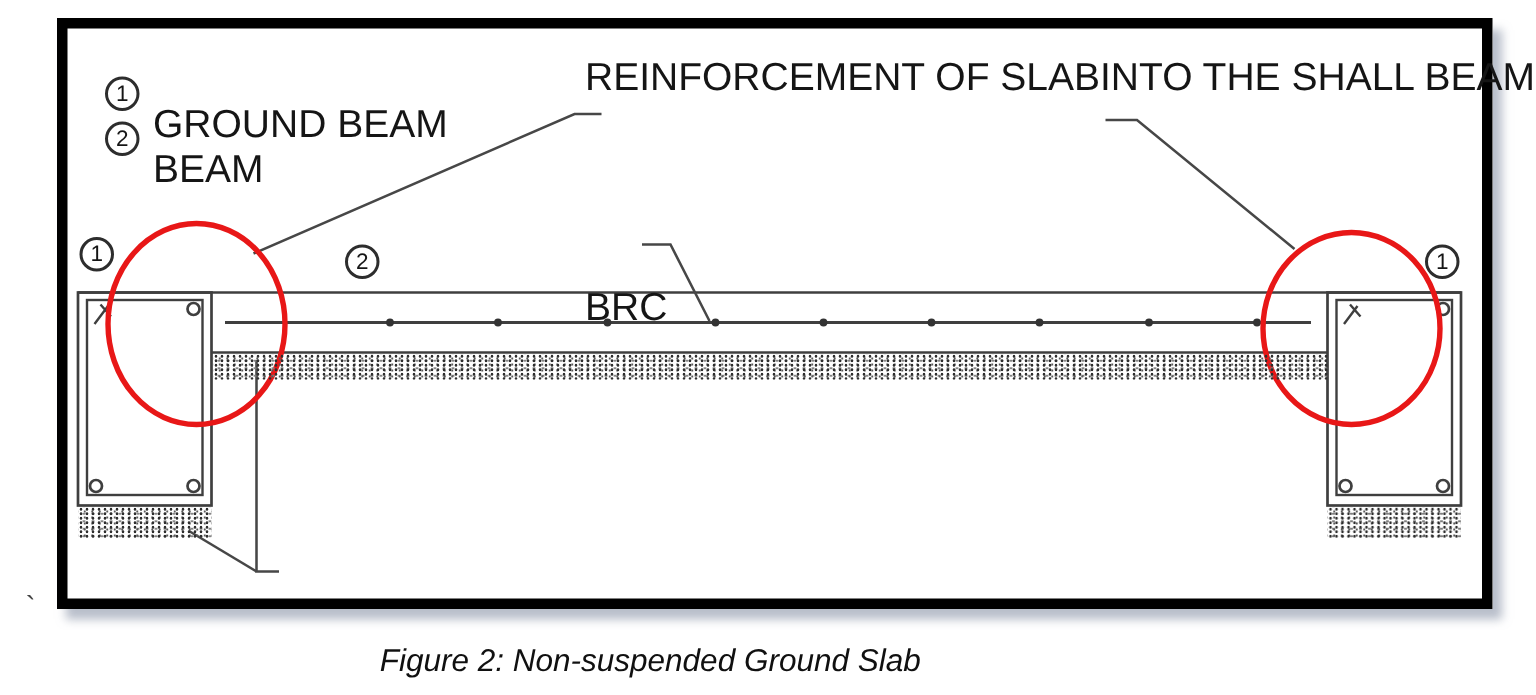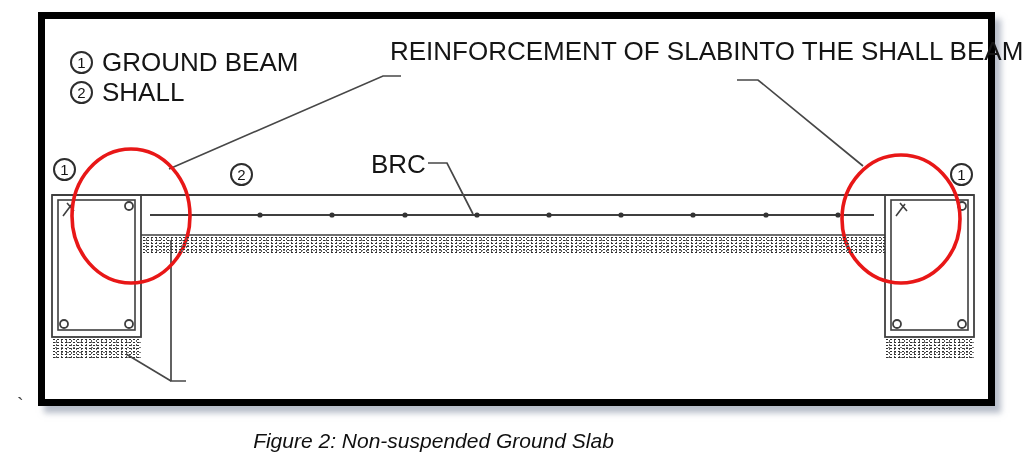--- a/index.html
+++ b/index.html
@@ -16,21 +16,21 @@
 
   
   .stipple { position:absolute;
     background-image:
       radial-gradient(circle, #2e2e2e 0.9px, transparent 1.05px),
       radial-gradient(circle, #595959 0.8px, transparent 1.0px),
       radial-gradient(circle, #7d7d7d 0.7px, transparent 0.95px);
     background-size:4px 3px, 5px 4px, 6px 5px;
     background-position:0 0, 2px 1px, 1px 2px; }
 
-  .lbl { position:absolute; font-size:26px; line-height:1; white-space:nowrap; color:#151515; }
+  .lbl { position:absolute; font-size:26px; line-height:1; white-space:nowrap; color:#151515;margin-top:40px; }
 
   
   .cnum { position:absolute; width:23px; height:23px; border:2px solid #2d2d2d; border-radius:50%;
           background:#fff; font-size:15px; font-weight:500; display:flex; align-items:center;
           justify-content:center; color:#151515; }
 
   .legend { position:absolute; left:70px; top:50px; display:flex; flex-direction:column; gap:6px; }
   .legend-row { display:flex; align-items:center; gap:9px; height:24px; }
   .legend-row .cnum { position:static; flex:0 0 auto; }
   .legend-row .lbl { position:static; }
@@ -104,30 +104,30 @@
 
   <div class="frame"></div>
 
   <div class="legend">
     <div class="legend-row">
       <span class="cnum">1</span>
       <span class="lbl">GROUND BEAM</span>
     </div>
     <div class="legend-row">
       <span class="cnum">2</span>
-      <span class="lbl">SHALL</span>
+      <span class="lbl">BEAM</span>
     </div>
   </div>
 
   <div class="note">
     <div>REINFORCEMENT OF SLAB</div>
     <div>INTO THE SHALL BEAM</div>
   </div>
 
-  <div class="lbl" style="left:371px; top:151px;">BRC</div>
+  <div class="lbl" style="left:390px; top:151px;">BRC</div>
 
   <div class="cnum" style="left:53px;  top:158px;">1</div>
   <div class="cnum" style="left:230px; top:163px;">2</div>
   <div class="cnum" style="left:950px; top:163px;">1</div>
 
   <div class="stray">`</div>
 
   <div class="caption">Figure 2: Non-suspended Ground Slab</div>
 
 </div>

